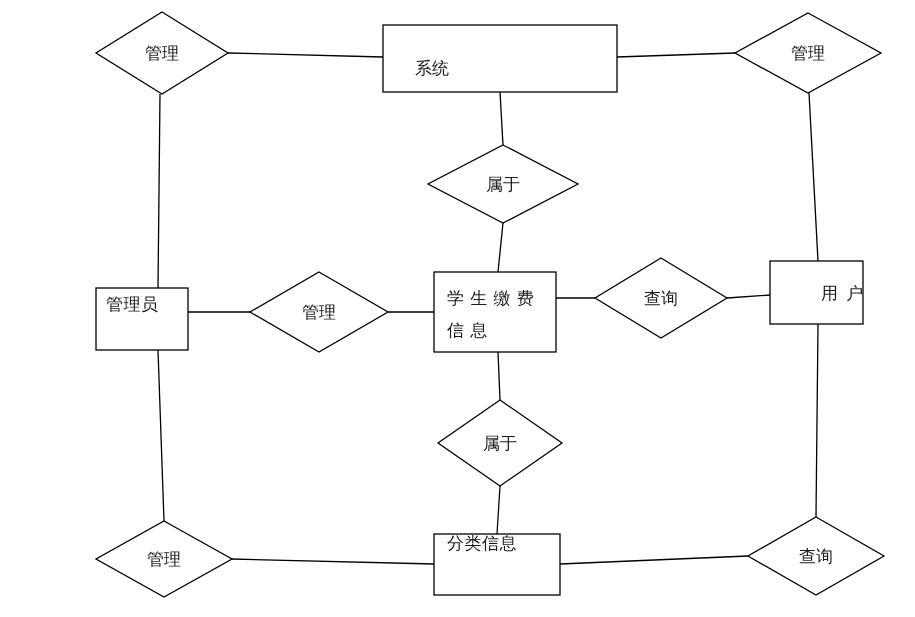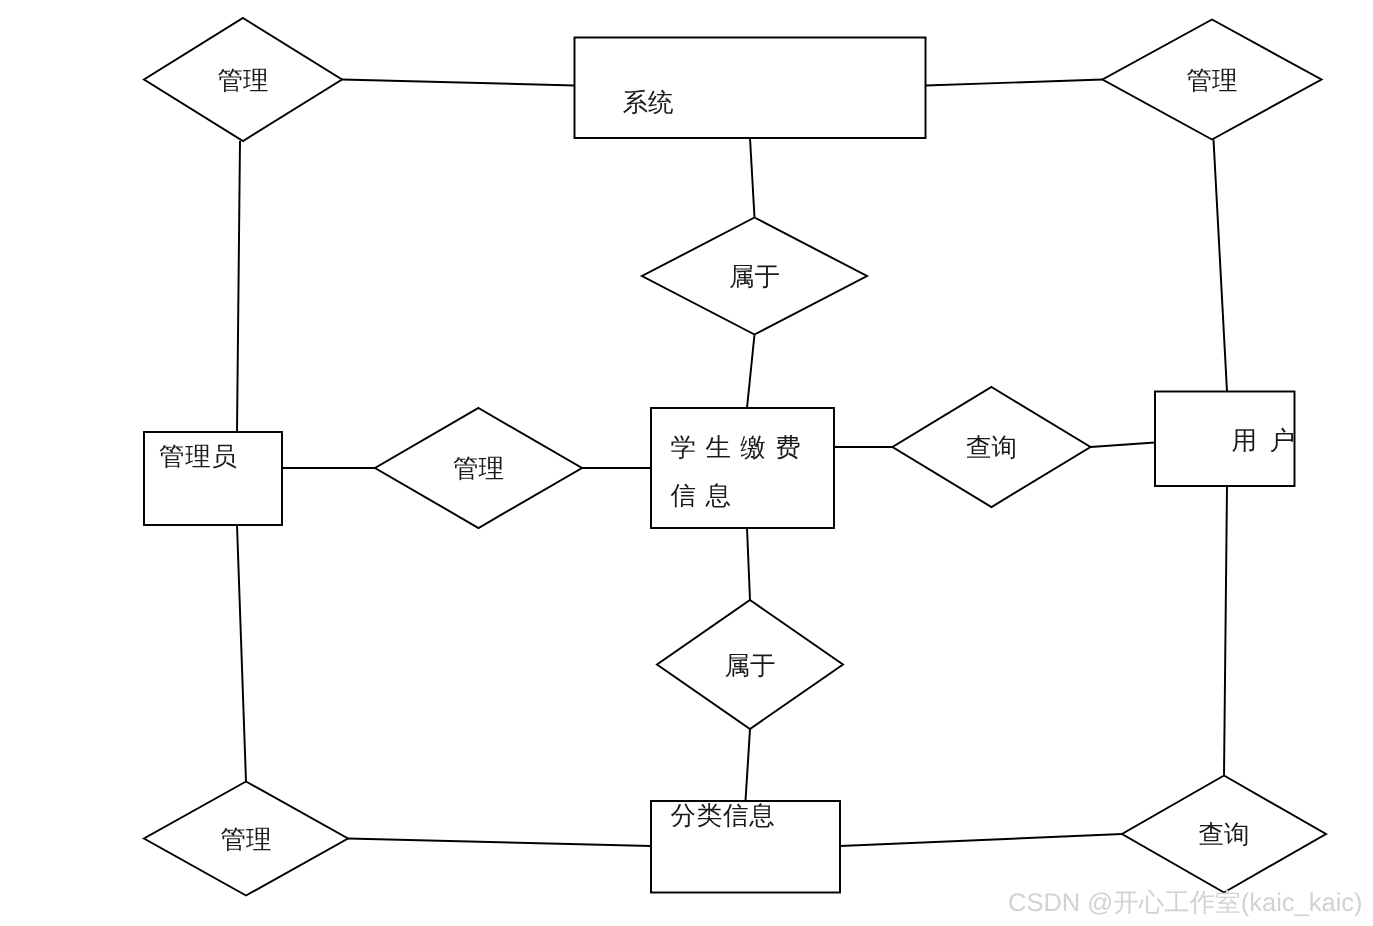--- a/index.html
+++ b/index.html
@@ -112,15 +112,14 @@
   <div class="node-label diamond-label" style="left:283px; top:300px; width:72px;">管理</div>
 
   <div class="node-label diamond-label" style="left:625px; top:286px; width:72px;">查询</div>
 
   <div class="node-label diamond-label" style="left:464px; top:431px; width:72px;">属于</div>
 
   <div class="node-label diamond-label" style="left:128px; top:547px; width:72px;">管理</div>
 
   <div class="node-label diamond-label" style="left:780px; top:544px; width:72px;">查询</div>
 
-  <div class="watermark">CSDN @开心工作室(kaic_kaic)</div>
 
 </div>
 
 </body></html>

